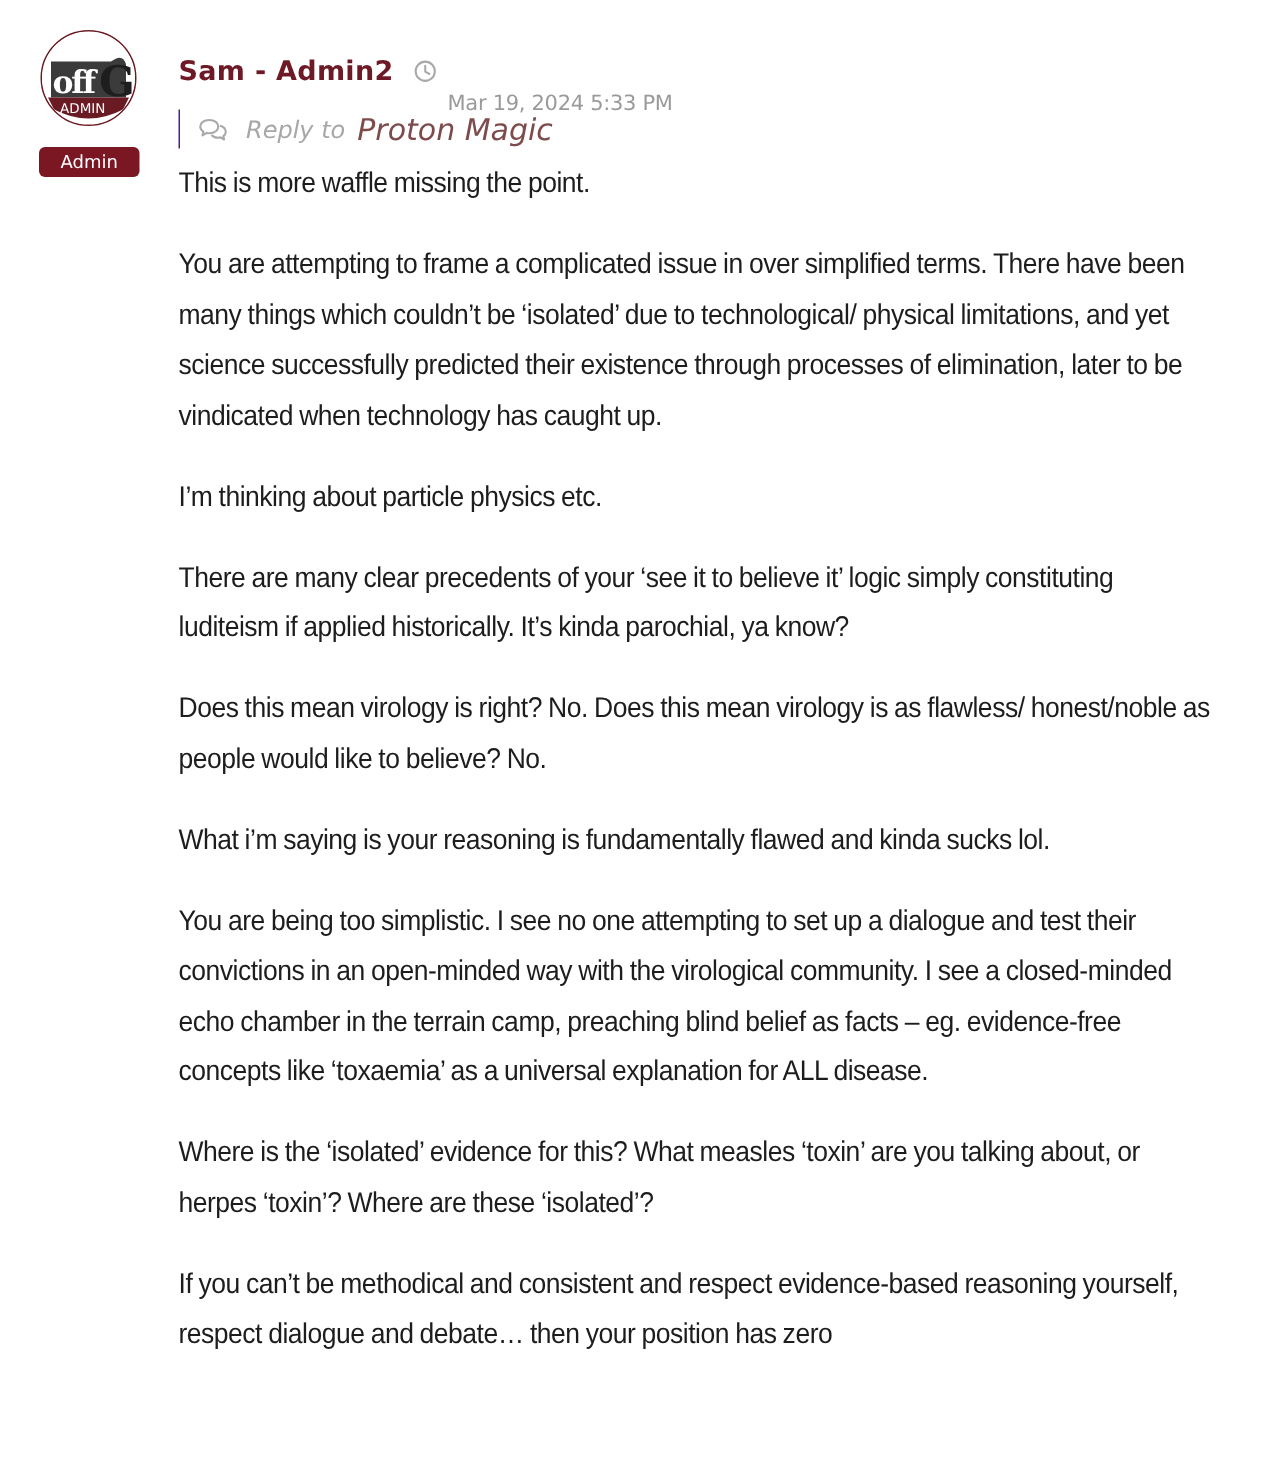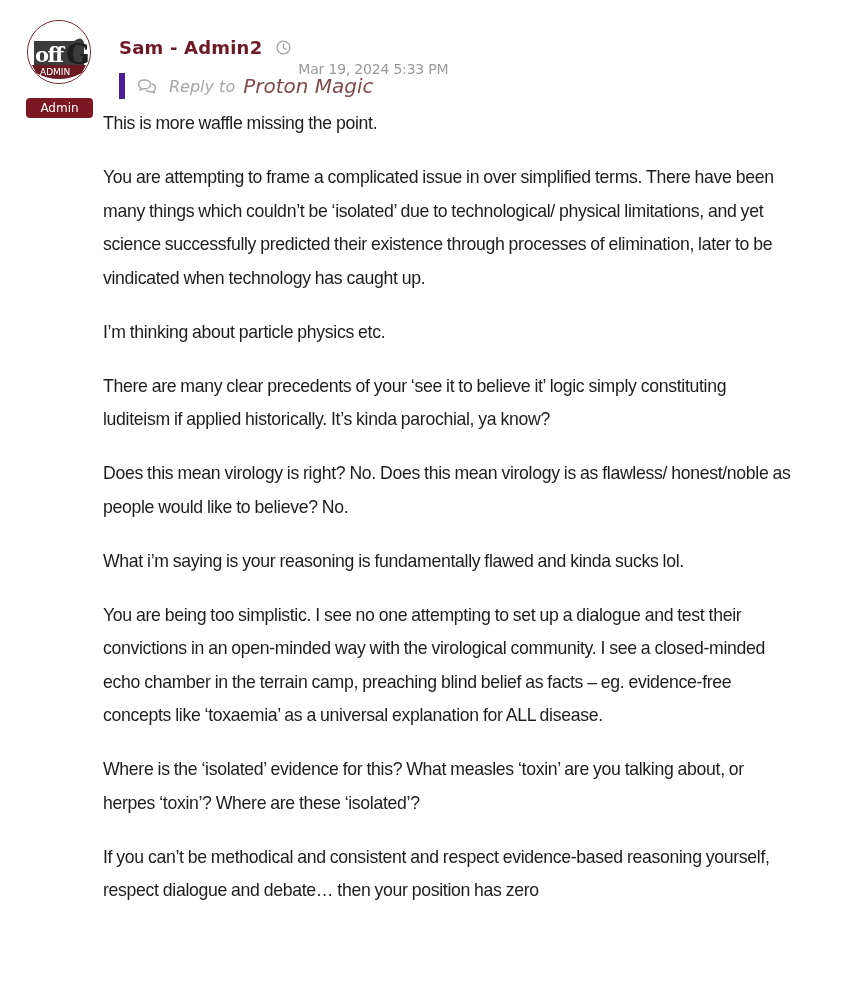--- a/index.html
+++ b/index.html
@@ -86,21 +86,21 @@
       letter-spacing: -0.2px;
       margin-top: 44px;
     }
     .reply-line {
       position: absolute;
       left: 119px;
       top: 73px;
       height: 26px;
       display: flex;
       align-items: center;
-      border-left: 6px solid #4c1d95;
+      border-left: 1px solid #4c1d95;
       padding-left: 12px;
       white-space: nowrap;
     }
     .reply-icon {
       width: 20px;
       height: 17px;
       display: inline-block;
     }
     .reply-label {
       margin-left: 12px;
@@ -112,21 +112,21 @@
     .reply-target {
       margin-left: 8px;
       color: #7d4b4b;
       font-family: "DejaVu Sans", sans-serif;
       font-style: italic;
       font-size: 20px;
       cursor: pointer;
     }
     .body {
       position: absolute;
-      left: 103px;
+      left: 119px;
       top: 106px;
       width: 690px;
       color: #1d1d1d;
       font-family: "Liberation Sans", sans-serif;
       font-size: 19px;
       letter-spacing: -0.35px;
       word-spacing: -0.5px;
       line-height: 33.5px;
     }
     .body p {

